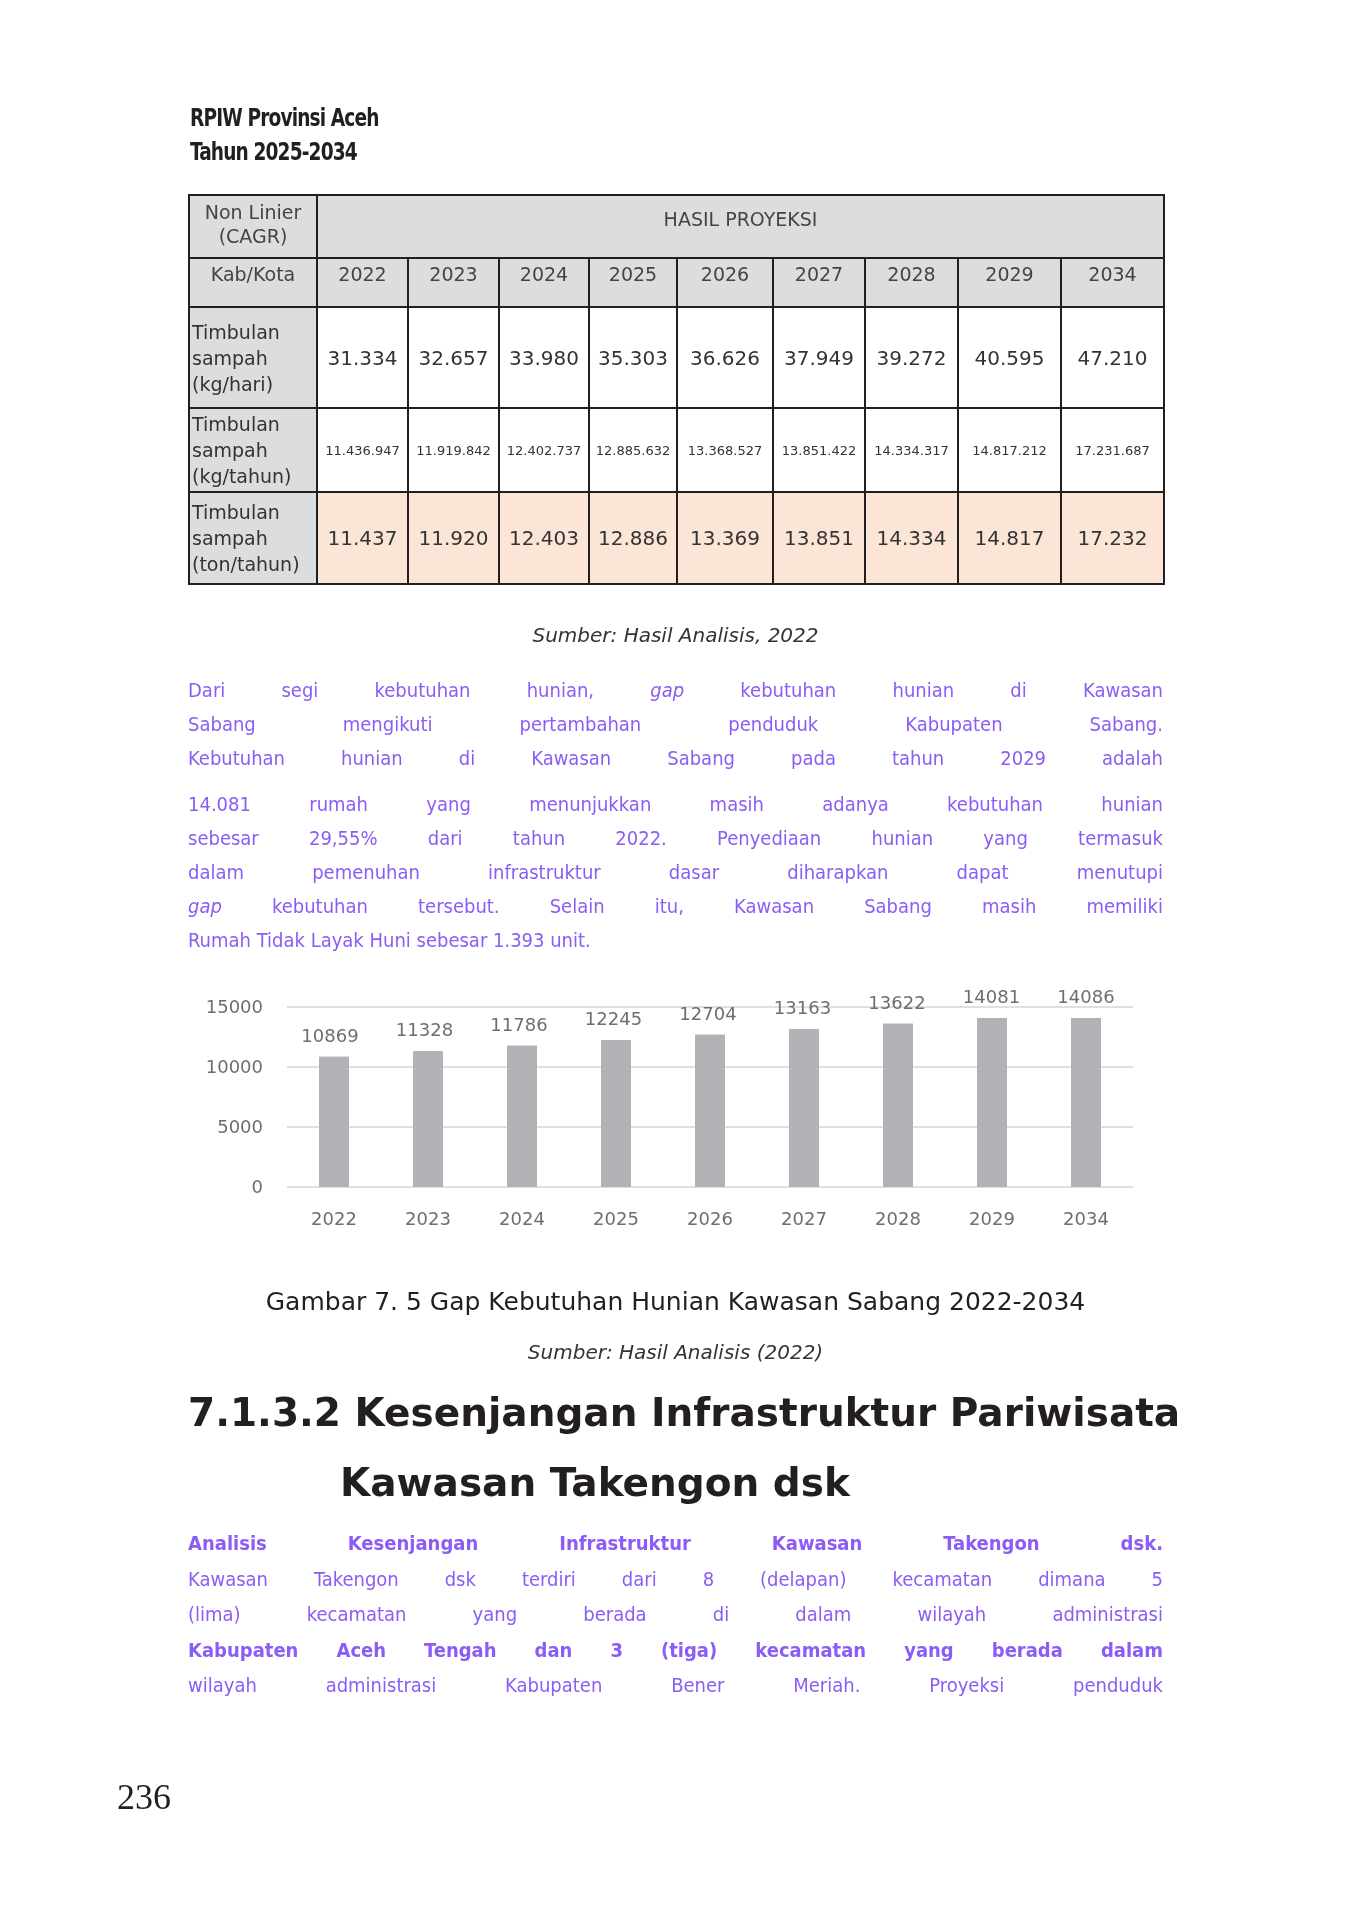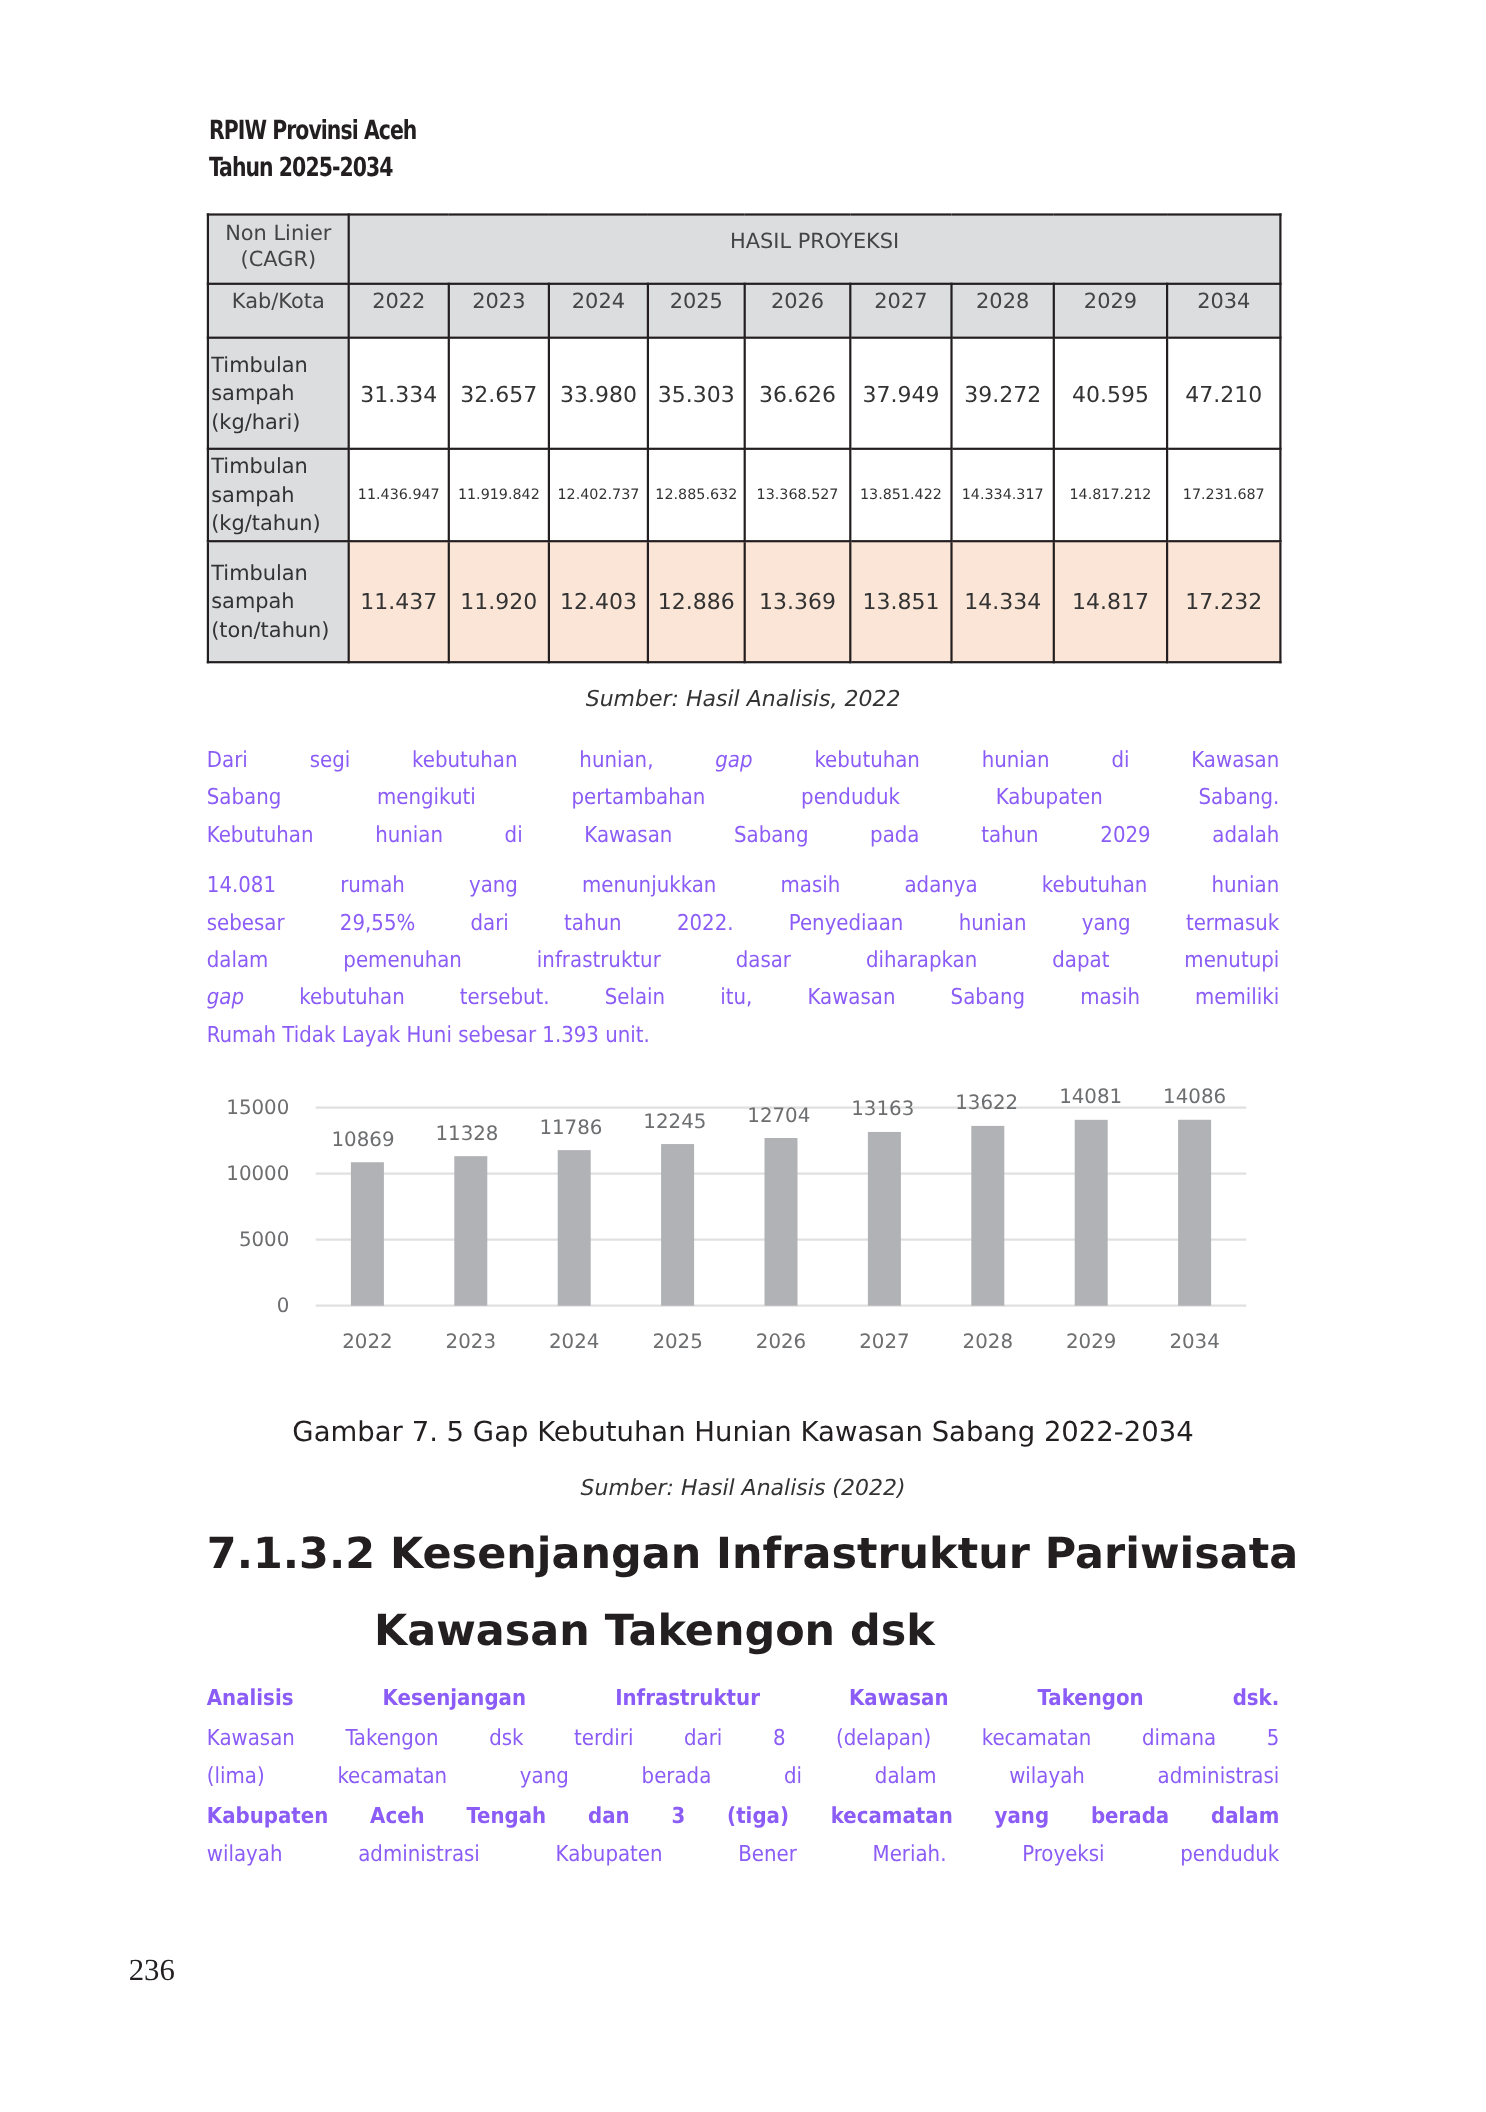--- a/index.html
+++ b/index.html
@@ -15,21 +15,21 @@
   .v1{font-size:20px;}
   .v2{font-size:13px;}
   .v3{font-size:20px;}
   .src{font-family:"DejaVu Sans",sans-serif;font-style:italic;font-size:20px;color:#333;width:975px;left:188px;text-align:center;}
   .para{left:188px;width:975px;font-family:"DejaVu Sans Condensed","DejaVu Sans",sans-serif;font-size:20px;line-height:34px;text-align:justify;text-align-last:justify;color:#8b5cf6;}
   .para .ln{display:block;white-space:nowrap;text-align:justify;text-align-last:justify;}
   .para .ln.last{text-align-last:left;}
   .chart{left:180px;top:980px;width:990px;height:260px;}
   .caption{left:188px;width:975px;text-align:center;font-family:"DejaVu Sans",sans-serif;font-size:25px;color:#231f20;}
   .h2{font-family:"DejaVu Sans",sans-serif;font-weight:bold;font-size:39px;color:#231f20;}
-  .pnum{left:117px;top:1776px;font-family:"Liberation Serif","DejaVu Serif",serif;font-size:28px;color:#231f20;}
+  .pnum{left:117px;top:1776px;font-family:"Liberation Serif","DejaVu Serif",serif;font-size:36px;color:#231f20;}
 </style>
 </head>
 <body>
 
 <div class="abs hdr" style="top:104px;">RPIW Provinsi Aceh</div>
 <div class="abs hdr" style="top:138px;">Tahun 2025-2034</div>
 
 <table class="data">
   <colgroup>
     <col style="width:128px">
@@ -77,21 +77,21 @@
     <td class="v2">11.436.947</td>
     <td class="v2">11.919.842</td>
     <td class="v2">12.402.737</td>
     <td class="v2">12.885.632</td>
     <td class="v2">13.368.527</td>
     <td class="v2">13.851.422</td>
     <td class="v2">14.334.317</td>
     <td class="v2">14.817.212</td>
     <td class="v2">17.231.687</td>
   </tr>
-  <tr style="height:110px;">
+  <tr style="height:92px;">
     <td class="g rowlbl">Timbulan sampah (ton/tahun)</td>
     <td class="p v3">11.437</td>
     <td class="p v3">11.920</td>
     <td class="p v3">12.403</td>
     <td class="p v3">12.886</td>
     <td class="p v3">13.369</td>
     <td class="p v3">13.851</td>
     <td class="p v3">14.334</td>
     <td class="p v3">14.817</td>
     <td class="p v3">17.232</td>

